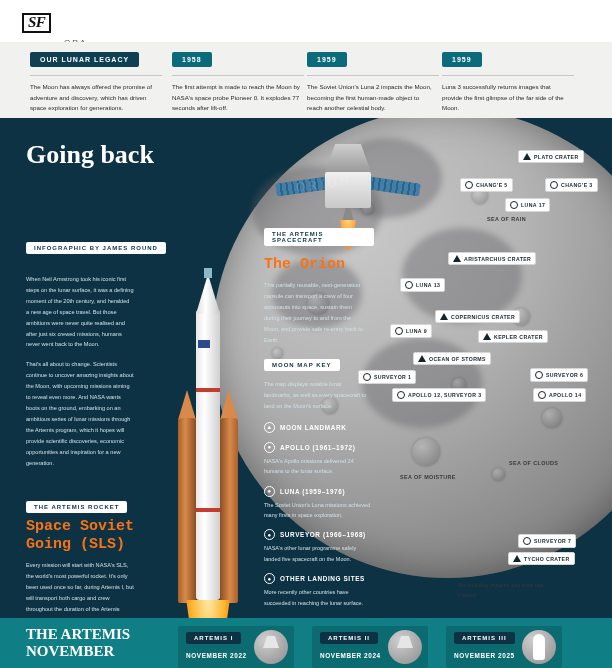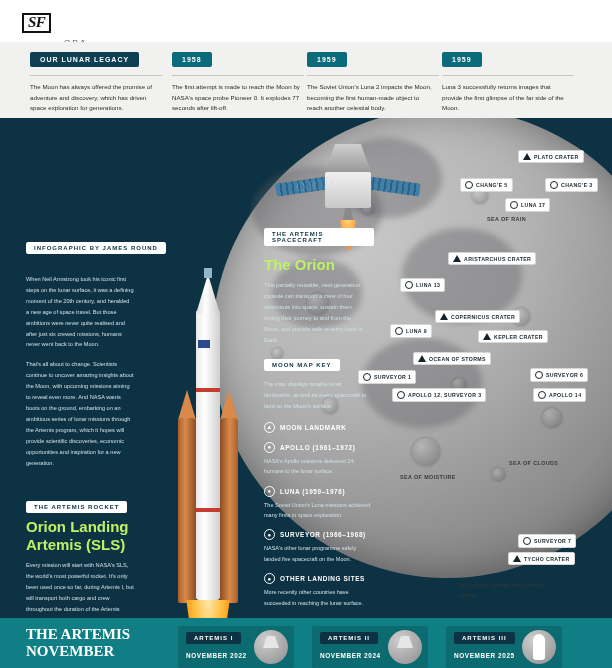--- a/index.html
+++ b/index.html
@@ -100,22 +100,22 @@
   }
   .body-col p { margin:0 0 9px 0; }
 
   .sect-tag {
     position:absolute; background:#ffffff; color:#0c3243;
     font-size:6px; font-weight:bold; letter-spacing:1px;
     padding:3px 8px; border-radius:2px;
   }
   .sect-title {
     position:absolute;
-    font-family:Liberation Sans, sans-serif;
-    font-weight:bold; color:#bef264;
+    font-family:Liberation Mono, monospace;
+    font-weight:bold; color:#f97316;
   }
 
   
   .rocket-wrap { position:absolute; left:168px; top:150px; width:80px; height:440px; }
   .r-body { position:absolute; left:28px; top:42px; width:24px; height:290px; background:linear-gradient(90deg,#e8e8e8,#ffffff 35%,#cfcfcf); border-radius:3px;}
   .r-nose { position:absolute; left:28px; top:6px; width:24px; height:40px; background:linear-gradient(90deg,#dcdcdc,#fff 40%,#c8c8c8); clip-path:polygon(50% 0,100% 100%,0 100%);}
   .r-cap { position:absolute; left:36px; top:0px; width:8px; height:10px; background:#8fb8c6;}
   .r-booster-l { position:absolute; left:10px; top:150px; width:18px; height:185px; background:linear-gradient(90deg,#a8602c,#d98a4a 40%,#8c4d22); border-radius:4px 4px 2px 2px;}
   .r-booster-r { position:absolute; left:52px; top:150px; width:18px; height:185px; background:linear-gradient(90deg,#8c4d22,#d98a4a 55%,#a8602c); border-radius:4px 4px 2px 2px;}
   .r-bl-nose { position:absolute; left:10px; top:122px; width:18px; height:30px; background:#d98a4a; clip-path:polygon(50% 0,100% 100%,0 100%);}
@@ -243,33 +243,33 @@
       <div class="crater" style="left:150px;top:95px;width:12px;height:12px;"></div>
       <div class="crater" style="left:300px;top:200px;width:18px;height:18px;"></div>
       <div class="crater" style="left:240px;top:270px;width:14px;height:14px;"></div>
       <div class="crater" style="left:330px;top:300px;width:20px;height:20px;"></div>
       <div class="crater" style="left:110px;top:290px;width:16px;height:16px;"></div>
       <div class="crater" style="left:60px;top:240px;width:11px;height:11px;"></div>
       <div class="crater" style="left:280px;top:360px;width:13px;height:13px;"></div>
     </div>
 
     <div class="headline">
-      <br>
+      <span>Going back</span><br>
     </div>
     <div class="byline">INFOGRAPHIC BY JAMES ROUND</div>
 
     <div class="body-col">
       <p>When Neil Armstrong took his iconic first steps on the lunar surface, it was a defining moment of the 20th century, and heralded a new age of space travel. But those ambitions were never quite realised and after just six crewed missions, humans never went back to the Moon.</p>
       <p>That's all about to change. Scientists continue to uncover amazing insights about the Moon, with upcoming missions aiming to reveal even more. And NASA wants boots on the ground, embarking on an ambitious series of lunar missions through the Artemis program, which it hopes will provide scientific discoveries, economic opportunities and inspiration for a new generation.</p>
     </div>
 
     <div class="sect-tag" style="left:26px; top:383px;">THE ARTEMIS ROCKET</div>
     <div class="sect-title" style="left:26px; top:400px; font-size:15px; line-height:1.2; width:130px;">
-      <span>Orion Landing</span><br>
-      <span>Artemis (SLS)</span>
+      <span>Space Soviet</span><br>
+      <span>Going (SLS)</span>
     </div>
     <div class="body-col" style="top:442px;">Every mission will start with NASA's SLS, the world's most powerful rocket. It's only been used once so far, during Artemis I, but will transport both cargo and crew throughout the duration of the Artemis program.</div>
 
     <div class="rocket-wrap">
       <div class="r-bl-nose"></div>
         <div class="r-br-nose"></div>
       <div class="r-booster-l"></div>
         <div class="r-booster-r"></div>
       <div class="r-body"></div>
       <div class="r-nose"></div>

